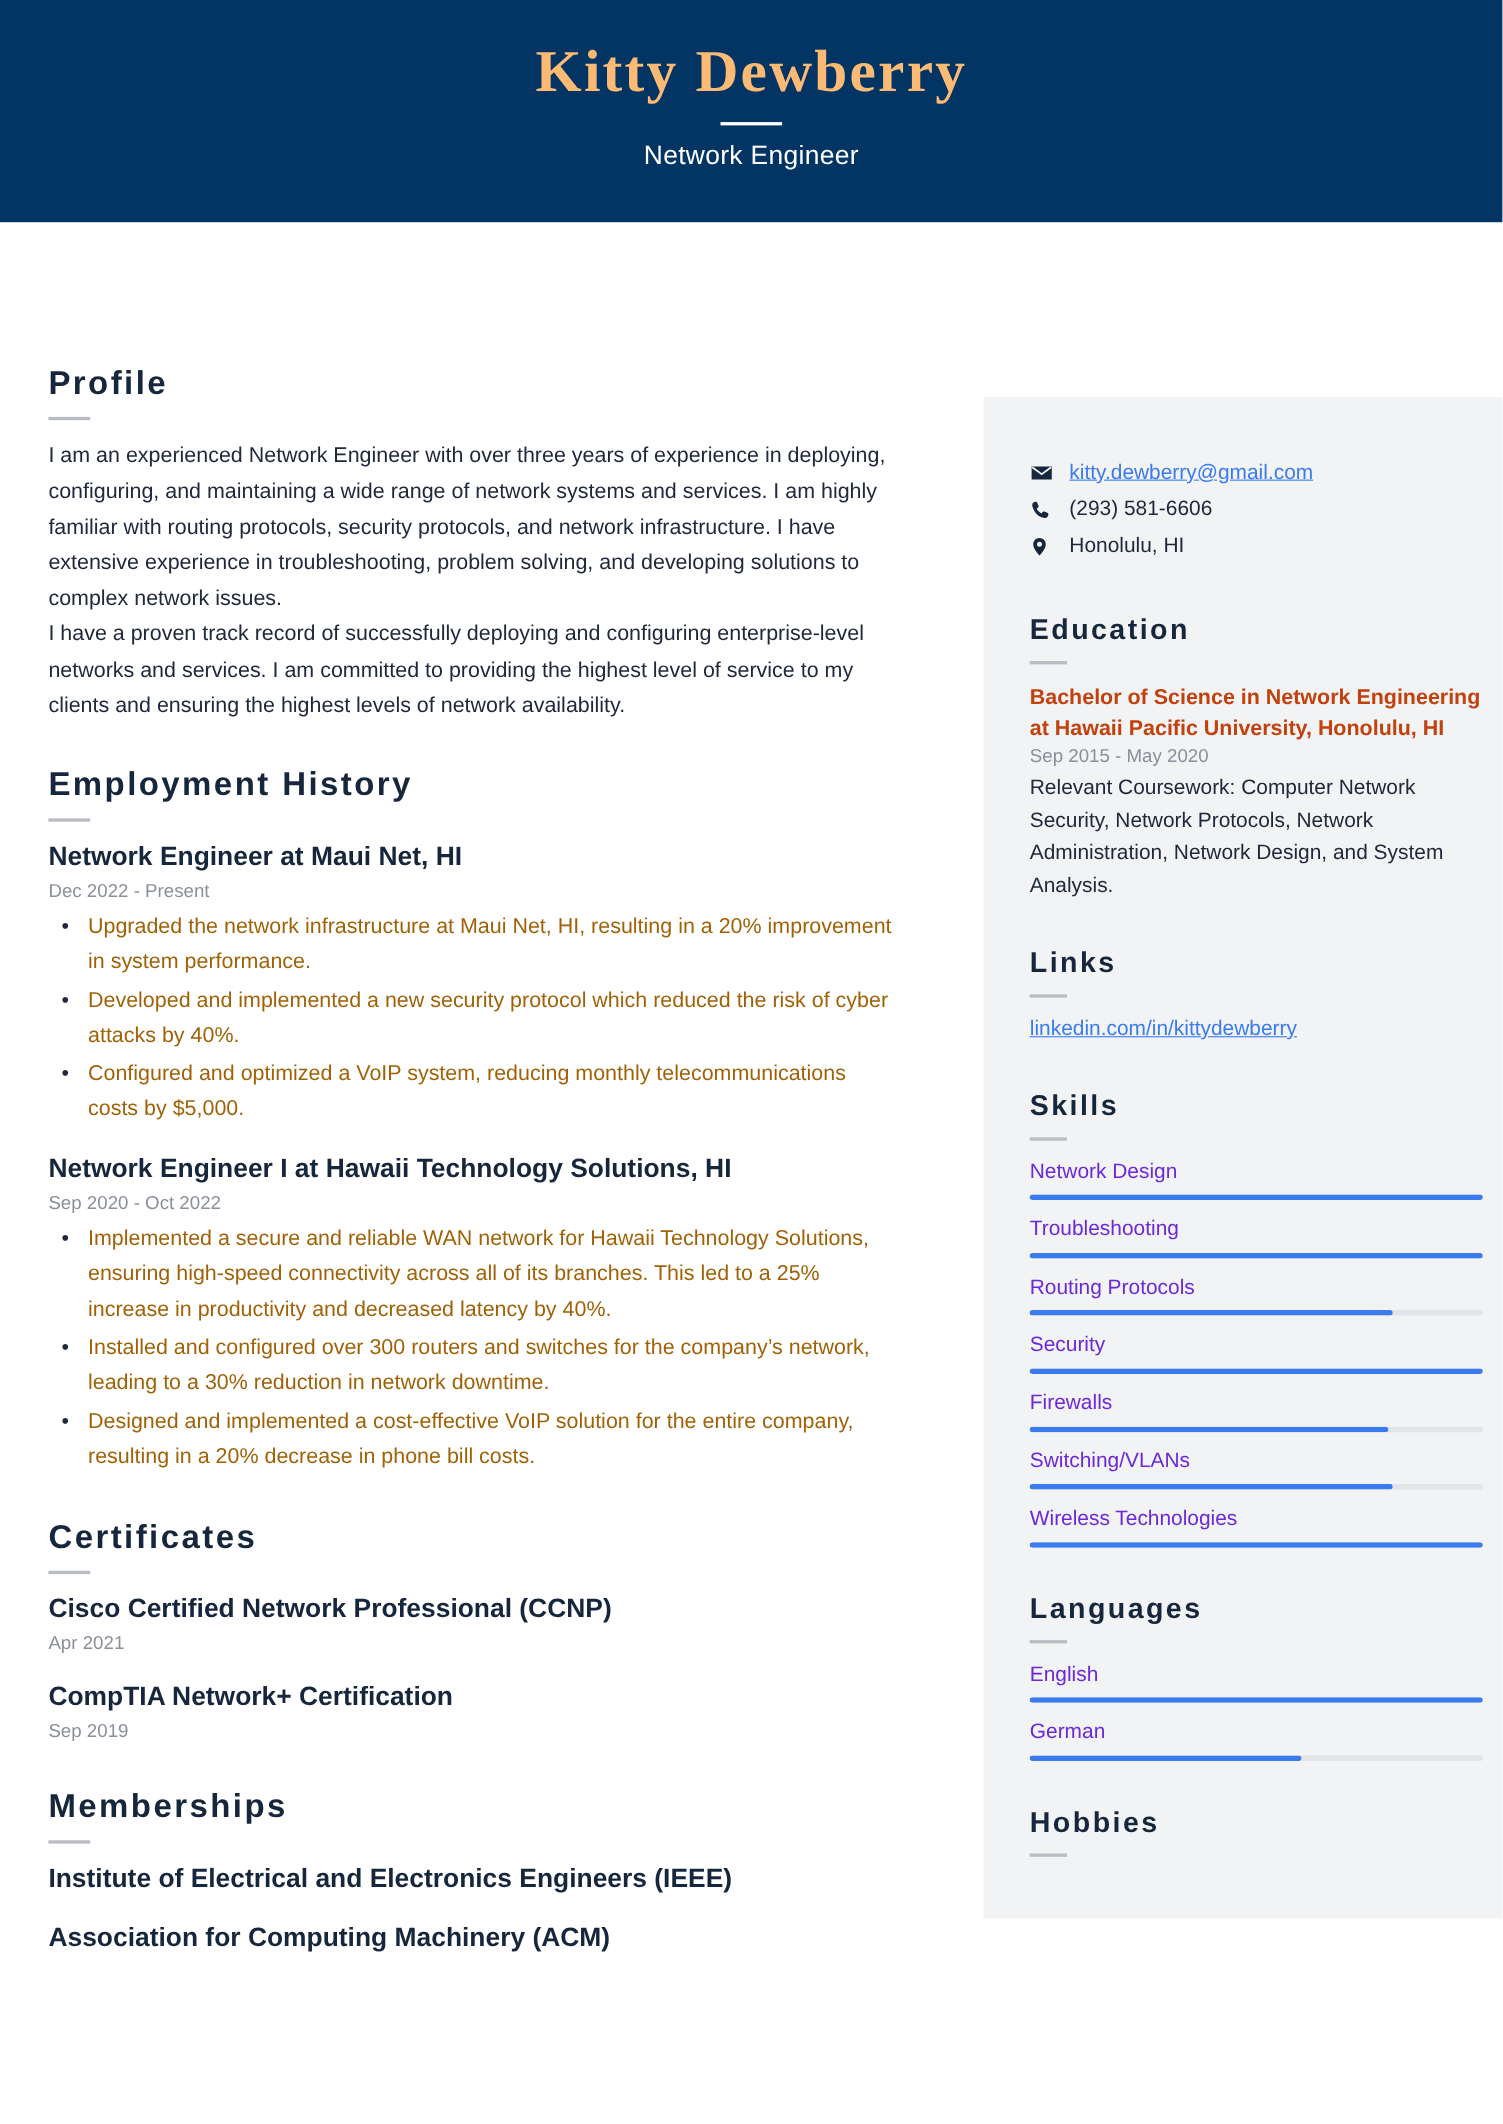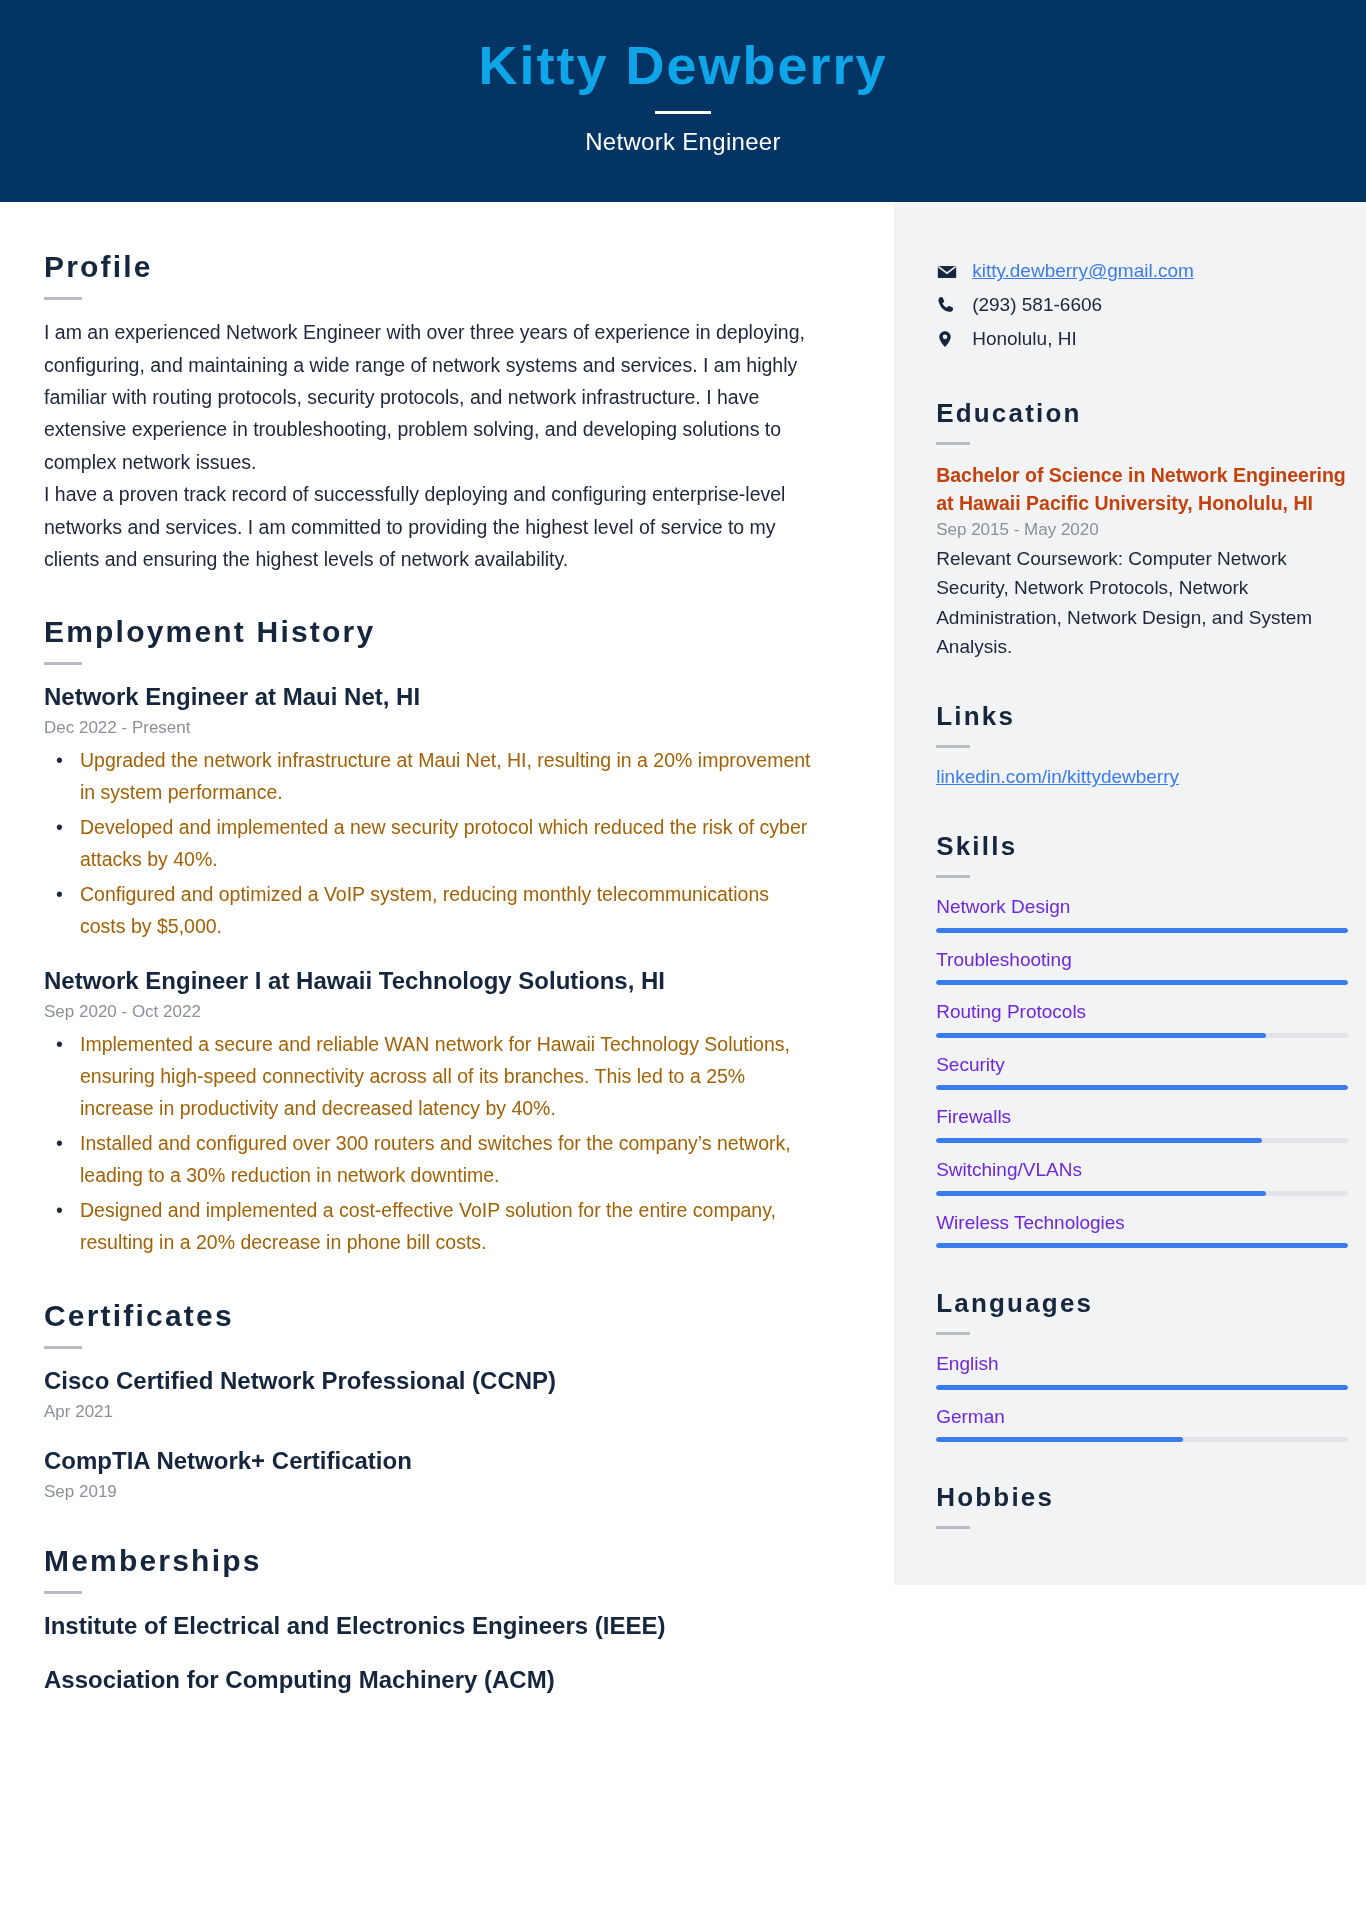--- a/index.html
+++ b/index.html
@@ -20,46 +20,46 @@
     background: #ffffff;
   }
 
   
   .header {
     background: #023464;
     padding: 36px 0 46px 0;
     text-align: center;
   }
   .header-name {
-    color: #0ea5e9;
+    color: #fdba74;
     font-size: 54px;
     font-weight: bold;
     letter-spacing: 2.0px;
     line-height: 1.1;
     margin: 0;
-    font-family: Liberation Sans, sans-serif;
+    font-family: Liberation Serif, serif;
   }
   .header-rule {
     width: 56px;
     height: 3px;
     background: #ffffff;
     margin: 16px auto 14px auto;
   }
   .header-title {
     color: #ffffff;
     font-size: 24px;
     font-weight: normal;
     letter-spacing: 0.3px;
     margin: 0;
   }
 
   
   .columns {
     display: flex;
-    align-items: flex-start;
+    align-items: center;
     min-height: 1700px;
     gap: 32px;
   }
   .main-col {
     width: 883px;
     box-sizing: border-box;
     padding: 48px 48px 40px 44px;
     background: #ffffff;
   }
   .side-col {

